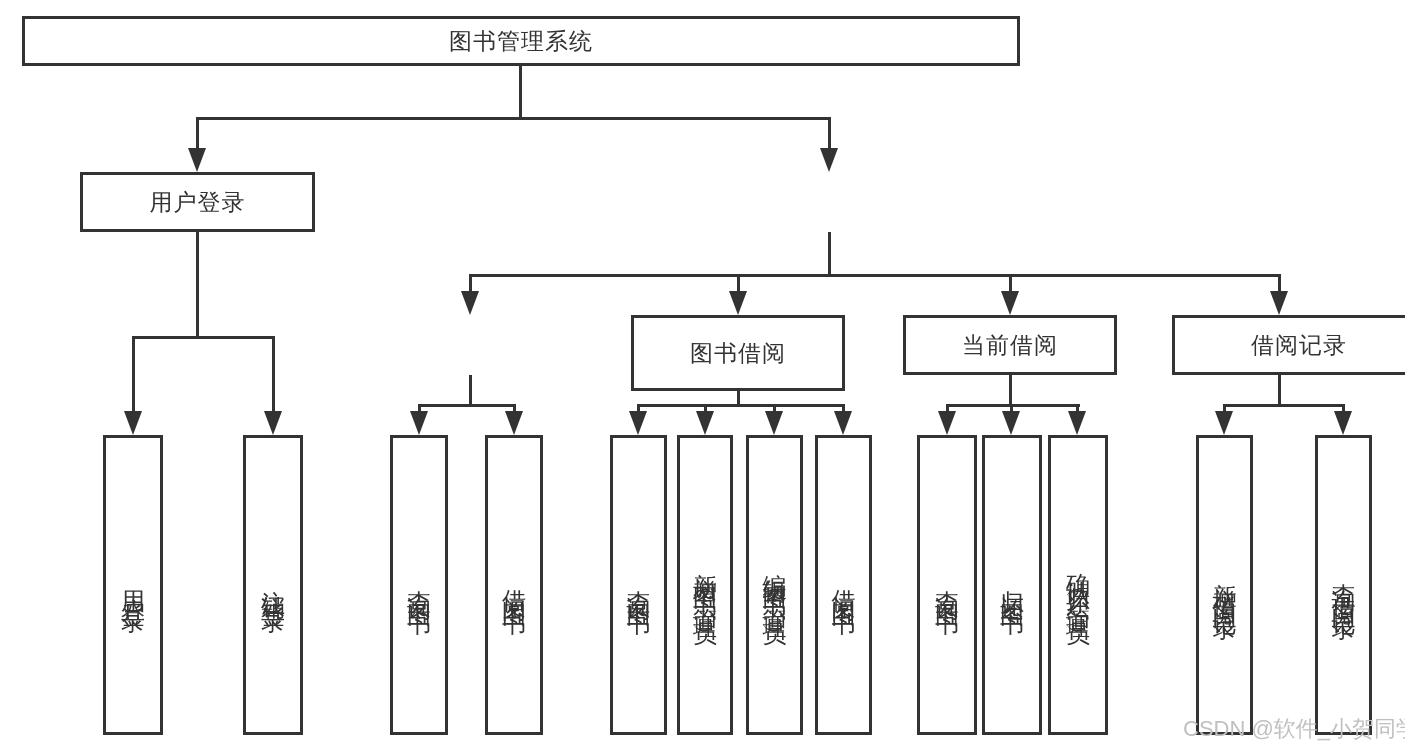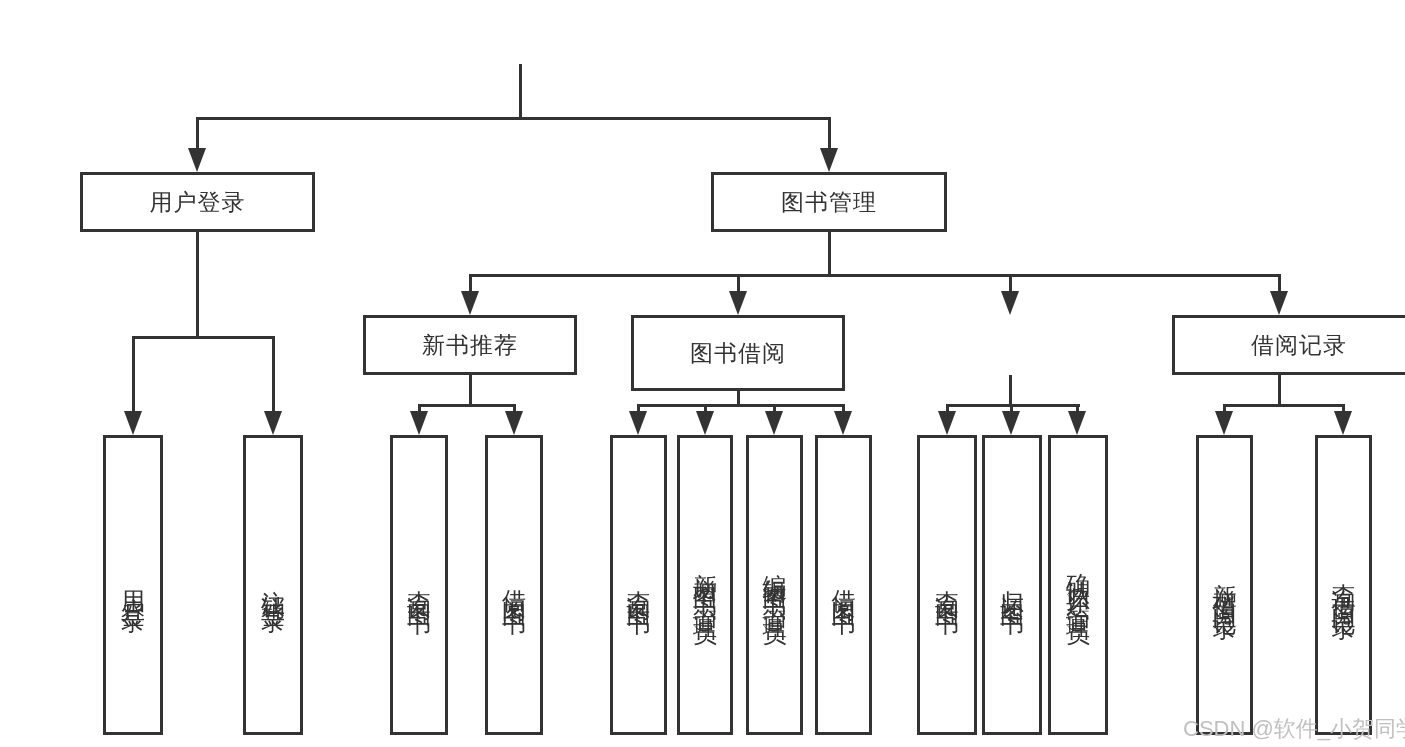--- a/index.html
+++ b/index.html
@@ -62,37 +62,37 @@
     color:var(--watermark);
     white-space:nowrap;
     z-index:3;
   }
 </style>
 </head>
 <body>
 
 <div class="canvas">
 
+  <div class="hnode" style="left:22px;top:16px;width:998px;height:50px">
+    <span>图书管理系统</span>
+  </div>
 
   <div class="hnode" style="left:80px;top:172px;width:235px;height:60px">
     <span>用户登录</span>
   </div>
 
-  <div class="hnode" style="left:711px;top:172px;width:236px;height:60px">
-    <span>图书管理</span>
-  </div>
-
-  <div class="hnode" style="left:363px;top:315px;width:214px;height:60px">
-    <span>新书推荐</span>
-  </div>
+
 
   <div class="hnode" style="left:631px;top:315px;width:214px;height:76px">
     <span>图书借阅</span>
   </div>
 
+  <div class="hnode" style="left:903px;top:315px;width:214px;height:60px">
+    <span>当前借阅</span>
+  </div>
 
   <div class="hnode" style="left:1172px;top:315px;width:254px;height:60px">
     <span>借阅记录</span>
   </div>
 
   <div class="vnode" style="left:103px;top:435px;width:60px;height:300px">
     <span class="vtext">用户登录</span>
   </div>
   <div class="vnode" style="left:243px;top:435px;width:60px;height:300px">
     <span class="vtext">注销登录</span>

